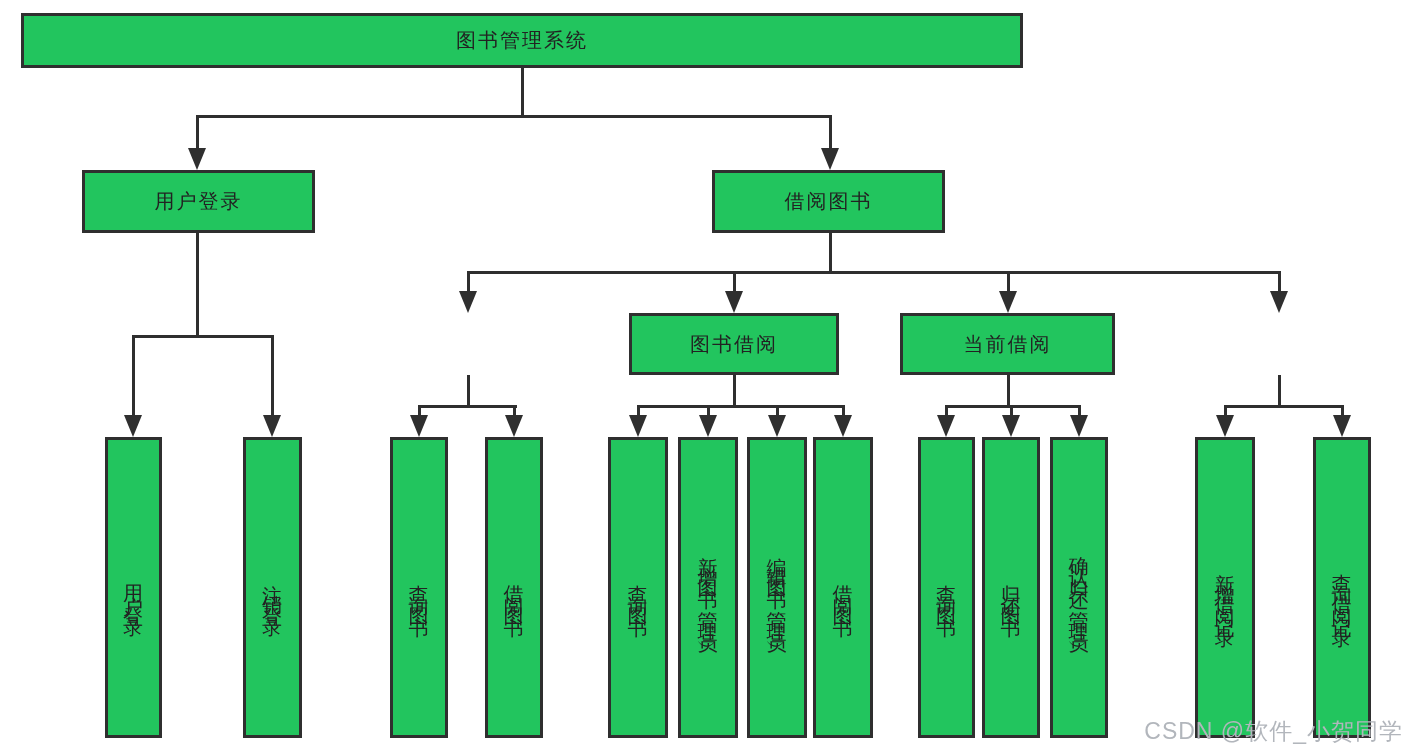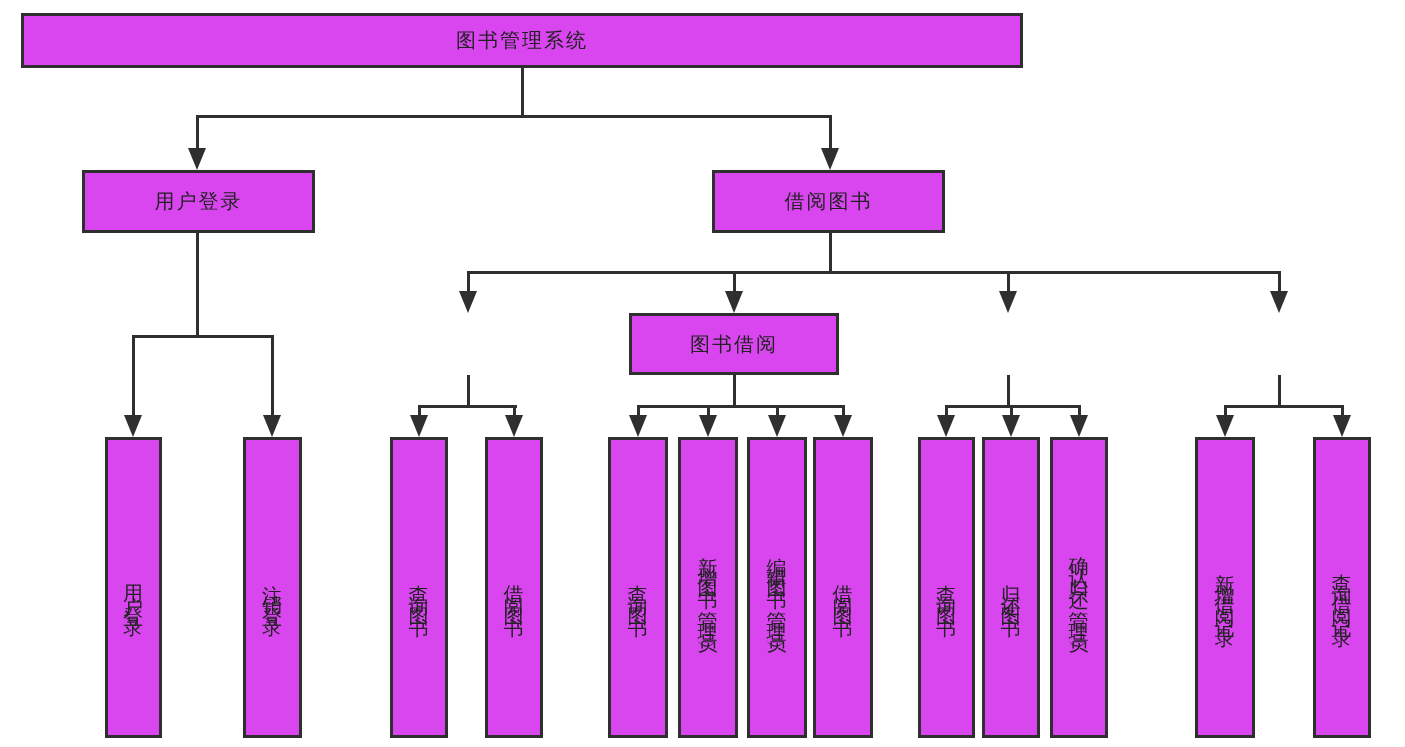--- a/index.html
+++ b/index.html
@@ -7,21 +7,21 @@
   }
   html,body{margin:0;padding:0;background:var(--background);}
   .canvas{
     position:relative; width:1405px; height:747px; overflow:hidden;
     background:var(--background);
     font-family:"Liberation Sans", sans-serif;
     color:var(--text);
   }
   .box{
     position:absolute; box-sizing:border-box;
-    border:3px solid var(--line); background:#d946ef;
+    border:3px solid var(--line); background:#22c55e;
     display:flex; align-items:center; justify-content:center;
     font-size:20px; color:var(--text); letter-spacing:2px;
     z-index:2; text-align:center;
   }
   .vbox{
     writing-mode:vertical-rl; text-orientation:mixed;
     letter-spacing:11px; font-size:20px; line-height:1;
     padding-top:6px;
   }
   .hline,.vline{position:absolute; background:var(--line); z-index:1;}
@@ -66,20 +66,21 @@
   <div class="vline" style="left:467px;top:271px;height:22px"></div>
   <div class="arrow" style="left:459px;top:291px"></div>
   <div class="vline" style="left:733px;top:271px;height:22px"></div>
   <div class="arrow" style="left:725px;top:291px"></div>
   <div class="vline" style="left:1007px;top:271px;height:22px"></div>
   <div class="arrow" style="left:999px;top:291px"></div>
   <div class="vline" style="left:1278px;top:271px;height:22px"></div>
   <div class="arrow" style="left:1270px;top:291px"></div>
 
   <div class="box" style="left:629px;top:313px;width:210px;height:62px">图书借阅</div>
+  <div class="box" style="left:900px;top:313px;width:215px;height:62px">当前借阅</div>
 
   <div class="vline" style="left:467px;top:375px;height:32px"></div>
   <div class="hline" style="left:418px;top:405px;width:99px"></div>
   <div class="vline" style="left:418px;top:405px;height:12px"></div>
   <div class="arrow" style="left:410px;top:415px"></div>
   <div class="vline" style="left:513px;top:405px;height:12px"></div>
   <div class="arrow" style="left:505px;top:415px"></div>
 
   <div class="vline" style="left:733px;top:375px;height:32px"></div>
   <div class="hline" style="left:637px;top:405px;width:208px"></div>
@@ -119,14 +120,15 @@
   <div class="box vbox" style="left:747px;top:437px;width:60px;height:301px">编辑图书（管理员）</div>
   <div class="box vbox" style="left:813px;top:437px;width:60px;height:301px">借阅图书</div>
 
   <div class="box vbox" style="left:918px;top:437px;width:57px;height:301px">查询图书</div>
   <div class="box vbox" style="left:982px;top:437px;width:58px;height:301px">归还图书</div>
   <div class="box vbox" style="left:1050px;top:437px;width:58px;height:301px">确认归还（管理员）</div>
 
   <div class="box vbox" style="left:1195px;top:437px;width:60px;height:301px">新增借阅记录</div>
   <div class="box vbox" style="left:1313px;top:437px;width:58px;height:301px">查询借阅记录</div>
 
+  <div class="watermark">CSDN @软件_小贺同学</div>
 
 </div>
 
 </body></html>

